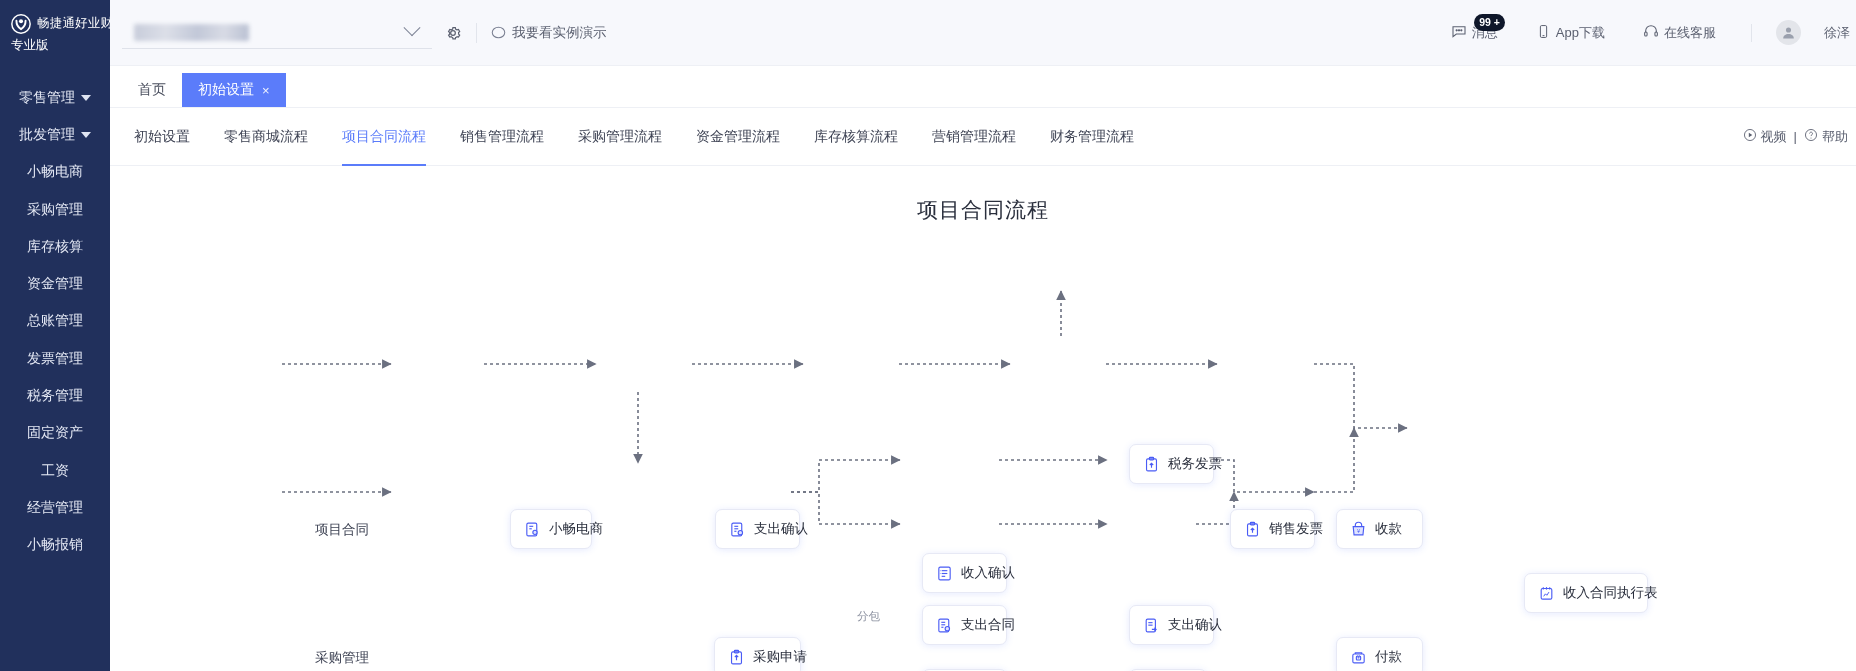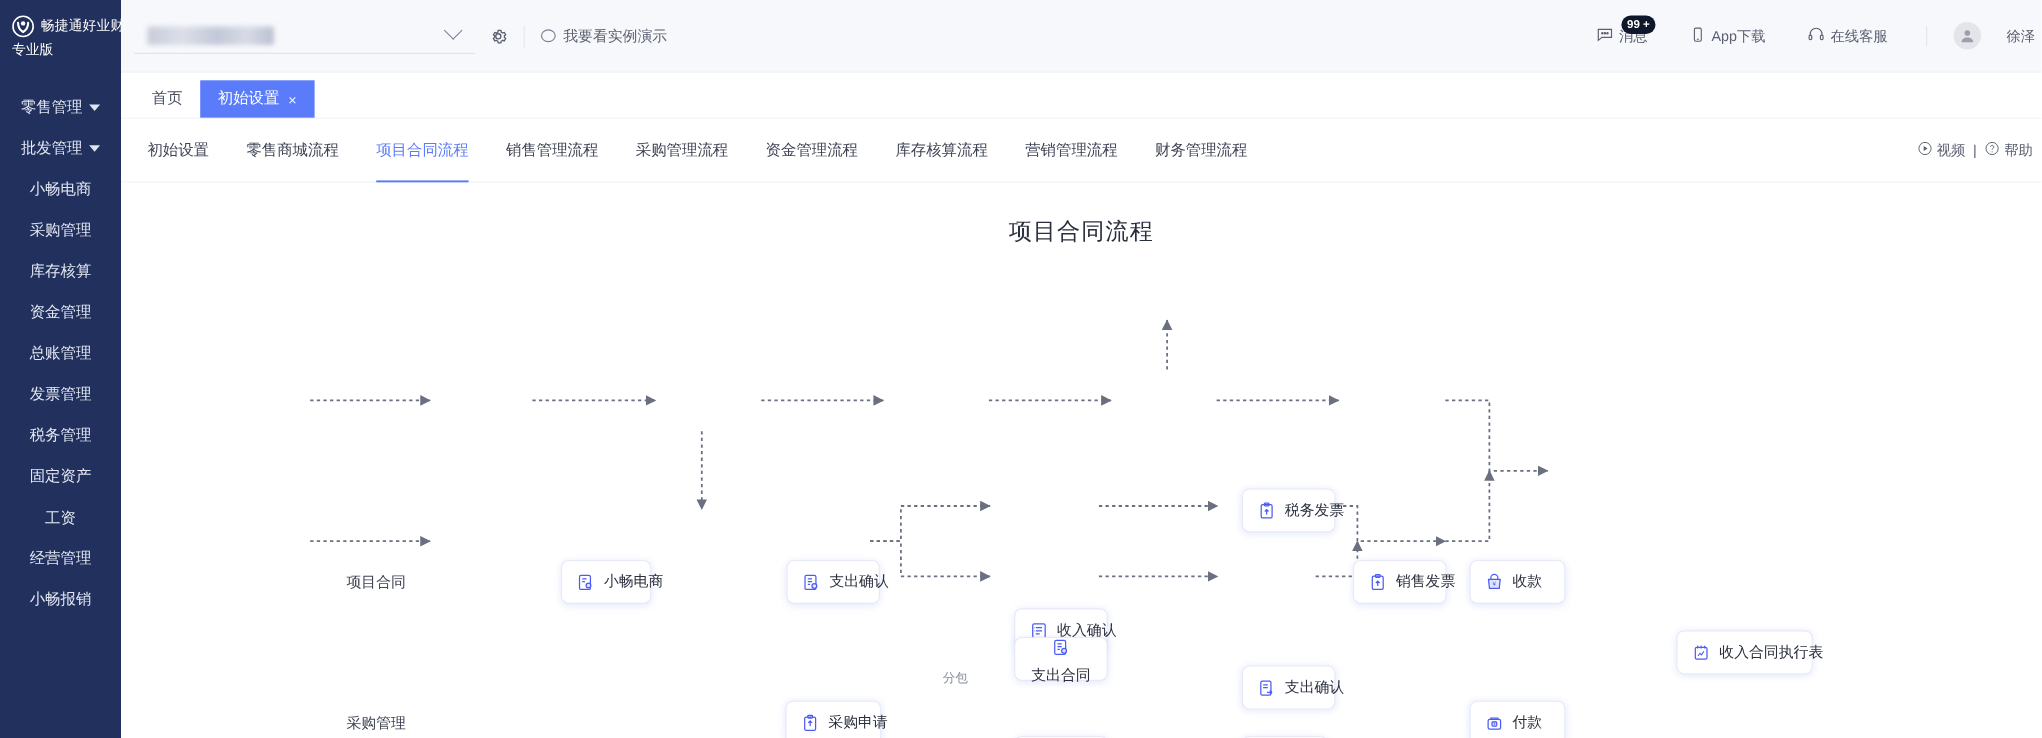--- a/index.html
+++ b/index.html
@@ -450,21 +450,21 @@
 
       <div class="node" style="left:604px; top:471px; width:87px;">
         <svg viewBox="0 0 24 24" width="17" height="17" fill="none" stroke="#4a5cf5" stroke-width="1.6">
           <rect x="5" y="4" width="14" height="17" rx="2"></rect>
             <rect x="9" y="2" width="6" height="3.4" rx="1"></rect>
           <path d="M12 9v7M9.6 11.6L12 9l2.4 2.6"></path>
         </svg>
         <span>采购申请</span>
       </div>
 
-      <div class="node" style="left:812px; top:413px; width:85px;flex-direction:column;">
+      <div class="node" style="left:812px; top:439px; width:85px;">
         <svg viewBox="0 0 24 24" width="17" height="17" fill="none" stroke="#4a5cf5" stroke-width="1.6">
           <rect x="4" y="3" width="14" height="18" rx="2"></rect>
             <line x1="7.5" y1="7.5" x2="13" y2="7.5"></line>
           <line x1="7.5" y1="11" x2="13" y2="11"></line>
             <line x1="7.5" y1="14.5" x2="10.5" y2="14.5"></line>
           <circle cx="16" cy="16.5" r="3.1" fill="#dfe3ff" stroke="#4a5cf5"></circle>
         </svg>
         <span>支出合同</span>
       </div>
 

